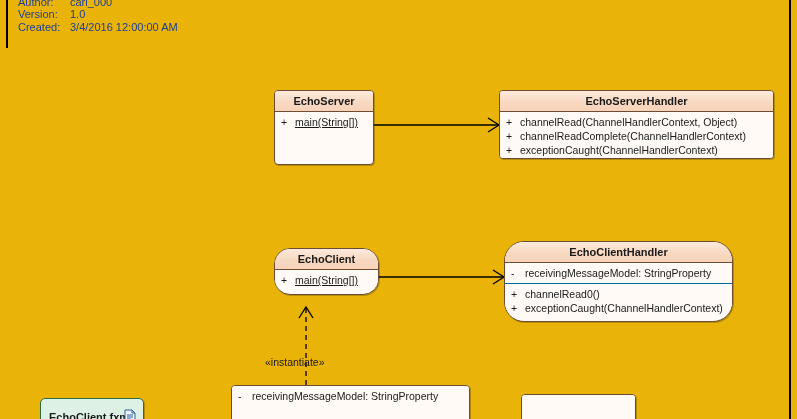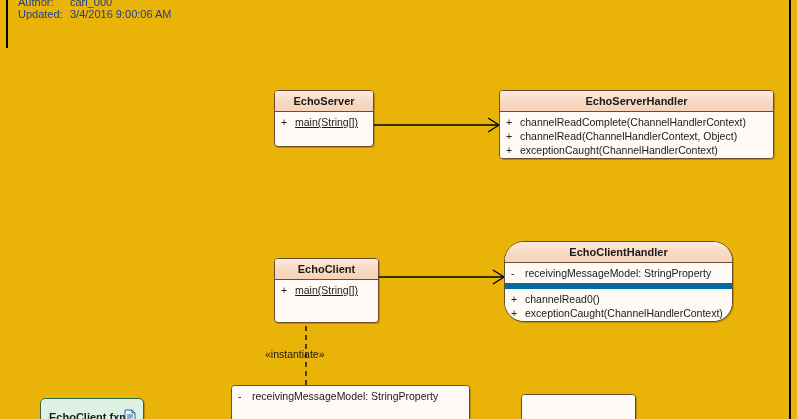--- a/index.html
+++ b/index.html
@@ -83,21 +83,21 @@
     border-bottom: 1px solid #6e4b33;
     white-space: nowrap;
     overflow: hidden;
   }
   .uml-compartment {
     box-sizing: border-box;
     padding: 3px 0 3px 0;
     background: #fffaf6;
   }
   .uml-compartment + .uml-compartment {
-    border-top: 6px solid #0369a1;
+    border-top: 1px solid #0369a1;
   }
   .uml-feature {
     display: block;
     height: 14px;
     line-height: 14px;
     font-size: 10.5px;
     color: #1a1a1a;
     white-space: nowrap;
     padding-left: 6px;
   }
@@ -176,54 +176,57 @@
 <div id="canvas">
 
   <div class="frame-line-left"></div>
   <div class="frame-line-right"></div>
 
   <div class="meta">
     <span class="meta-row">
       <span class="meta-key">Author:</span><span class="meta-val">carl_000</span>
     </span>
     <span class="meta-row">
-      <span class="meta-key">Updated:</span><span class="meta-val">3/4/2016 9:00:06 AM</span>
+      <span class="meta-key">Version:</span><span class="meta-val">1.0</span>
+    </span>
+    <span class="meta-row">
+      <span class="meta-key">Created:</span><span class="meta-val">3/4/2016 12:00:00 AM</span>
     </span>
   </div>
 
   <svg class="edge-svg">
 
     <path class="edge-line" d="M 372 125 L 498 125"></path>
     <path class="edge-head" d="M 488 118 L 499 125 L 488 132"></path>
 
     <path class="edge-line" d="M 379 277 L 503 277"></path>
     <path class="edge-head" d="M 493 270 L 504 277 L 493 284"></path>
 
     <path class="edge-line dashed" d="M 306 385 L 306 308"></path>
     <path class="edge-head" d="M 299 318 L 306 307 L 313 318"></path>
   </svg>
 
-  <div class="uml-class" style="left:274px; top:90px; width:100px; height:57px;">
+  <div class="uml-class" style="left:274px; top:90px; width:100px; height:75px;">
     <div class="uml-title">EchoServer</div>
     <div class="uml-compartment">
       <span class="uml-feature static"><span class="vis">+</span><span class="fname">main(String[])</span></span>
       <span class="uml-spacer"></span>
     </div>
   </div>
 
   <div class="uml-class" style="left:499px; top:90px; width:275px; height:69px;">
     <div class="uml-title">EchoServerHandler</div>
     <div class="uml-compartment">
+      <span class="uml-feature"><span class="vis">+</span><span class="fname">channelRead(ChannelHandlerContext, Object)</span></span>
       <span class="uml-feature"><span class="vis">+</span><span class="fname">channelReadComplete(ChannelHandlerContext)</span></span>
-      <span class="uml-feature"><span class="vis">+</span><span class="fname">channelRead(ChannelHandlerContext, Object)</span></span>
       <span class="uml-feature"><span class="vis">+</span><span class="fname">exceptionCaught(ChannelHandlerContext)</span></span>
     </div>
   </div>
 
-  <div class="uml-class" style="left:274px; top:258px; width:105px; height:65px;">
+  <div class="uml-class" style="left:274px; top:248px; width:105px; height:47px;border-radius:16px;">
     <div class="uml-title">EchoClient</div>
     <div class="uml-compartment">
       <span class="uml-feature static"><span class="vis">+</span><span class="fname">main(String[])</span></span>
       <span class="uml-spacer"></span>
     </div>
   </div>
 
   <div class="uml-class" style="left:504px; top:241px; width:229px; height:81px;border-radius:20px;">
     <div class="uml-title">EchoClientHandler</div>
     <div class="uml-compartment">
@@ -251,15 +254,15 @@
     <span class="artifact-label">EchoClient.fxml</span>
     <span class="artifact-icon">
       <svg width="14" height="15" viewBox="0 0 14 15">
         <path d="M1 1 H8 L11 4 V13 H1 Z" fill="#eef6fc" stroke="#2a6099" stroke-width="1"></path>
         <path d="M8 1 V4 H11" fill="none" stroke="#2a6099" stroke-width="1"></path>
         <path d="M3 6 H9 M3 8 H9 M3 10 H7" stroke="#2a6099" stroke-width="1"></path>
       </svg>
     </span>
   </div>
 
-  <span class="edge-label" style="left:265px; top:348px;">«instantiate»</span>
+  <span class="edge-label" style="left:265px; top:356px;">«instantiate»</span>
 
 </div>
 
 </body></html>

